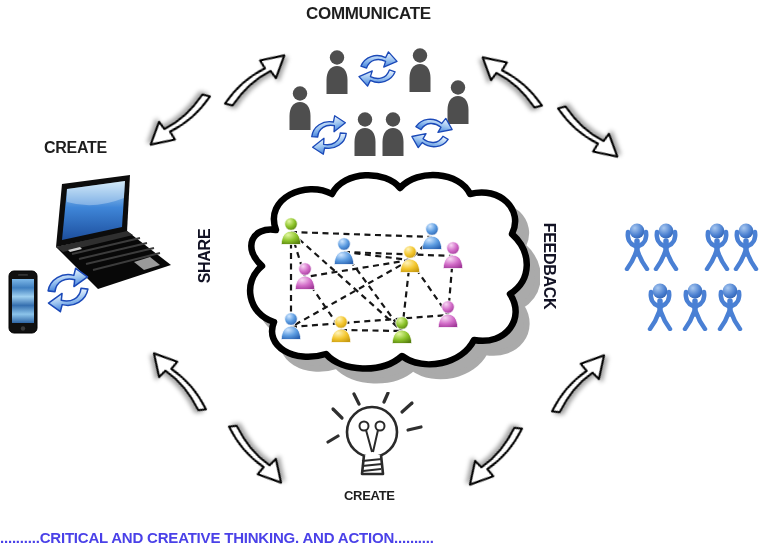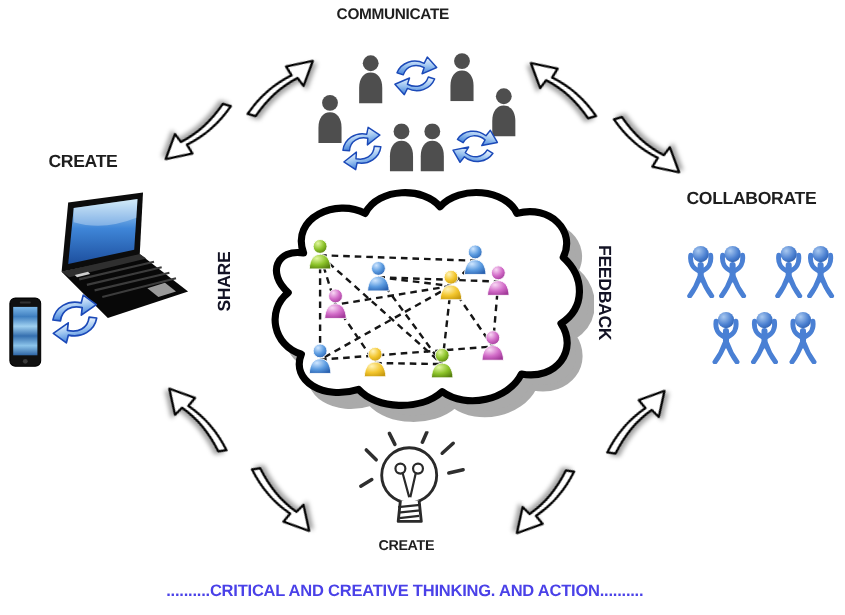--- a/index.html
+++ b/index.html
@@ -1,26 +1,26 @@
 <!DOCTYPE html>
 <html><head>
 <meta charset="utf-8">
 <style>
   html,body{margin:0;padding:0;background:#fff;}
   #stage{position:relative;width:768px;height:559px;background:#fff;overflow:hidden;
          font-family:"Liberation Sans", sans-serif;}
   .lbl{position:absolute;font-weight:700;color:#1e1e1e;letter-spacing:-0.3px;white-space:nowrap;}
-  #lbl-communicate{left:306px;top:4px;font-size:14px;}
+  #lbl-communicate{left:306px;top:4px;font-size:17px;}
   #lbl-curate{left:44px;top:139px;font-size:16px;}
   #lbl-collaborate{left:624px;top:172px;font-size:16px;}
   #lbl-connect{left:336px;top:195px;font-size:17px;}
   #lbl-create{left:344px;top:488px;font-size:13px;}
   #lbl-share{left:205px;top:256px;transform:translate(-50%,-50%) rotate(-90deg);font-size:16px;color:#121224;}
   #lbl-feedback{left:549px;top:266px;transform:translate(-50%,-50%) rotate(90deg);font-size:16px;color:#121224;}
-  #footer-text{position:absolute;top:529px;left:0;width:736px;text-align:center;
+  #footer-text{position:absolute;top:529px;left:0;width:736px;
                font-size:15px;font-weight:700;letter-spacing:-0.2px;color:#4a41e8;}
   .abs{position:absolute;}
   .arrow{position:absolute;width:78px;height:46px;filter:drop-shadow(2px 3px 2px rgba(0,0,0,0.35));}
   #a1{left:215px;top:54px;transform:rotate(-16deg);}
   #a2{left:142px;top:100px;transform:scale(-1,-1) rotate(-16deg);}
   #a3{left:474px;top:56px;transform:scale(-1,1) rotate(-16deg);}
   #a4{left:548px;top:112px;transform:scale(1,-1) rotate(-16deg);}
   #a5{left:142px;top:356px;transform:scale(-1,1) rotate(-24deg);}
   #a6{left:215px;top:434px;transform:scale(1,-1) rotate(-24deg);}
   #a7{left:538px;top:358px;transform:rotate(-24deg);}
@@ -111,21 +111,20 @@
       </symbol>
 
       <symbol id="sym-arrow" viewBox="0 0 120 70">
         <path d="M6,62 Q40,34 80,27 L76,13 L114,16 L92,46 L87,33 Q50,40 16,68 Z" fill="#ffffff" stroke="#000000" stroke-width="3.2" stroke-linejoin="round"></path>
       </symbol>
     </defs>
   </svg>
 
   <div class="lbl" id="lbl-communicate">COMMUNICATE</div>
   <div class="lbl" id="lbl-curate">CREATE</div>
-  <div class="lbl" id="lbl-collaborate">COLLABORATE</div>
   <div class="lbl" id="lbl-connect">CONNECT</div>
   <div class="lbl" id="lbl-create">CREATE</div>
   <div class="lbl" id="lbl-share">SHARE</div>
   <div class="lbl" id="lbl-feedback">FEEDBACK</div>
   <div id="footer-text">..........CRITICAL AND CREATIVE THINKING. AND ACTION..........</div>
 
   <svg class="arrow" id="a1" viewBox="0 0 120 70">
       <use href="#sym-arrow"></use>
     </svg>
   <svg class="arrow" id="a2" viewBox="0 0 120 70">

